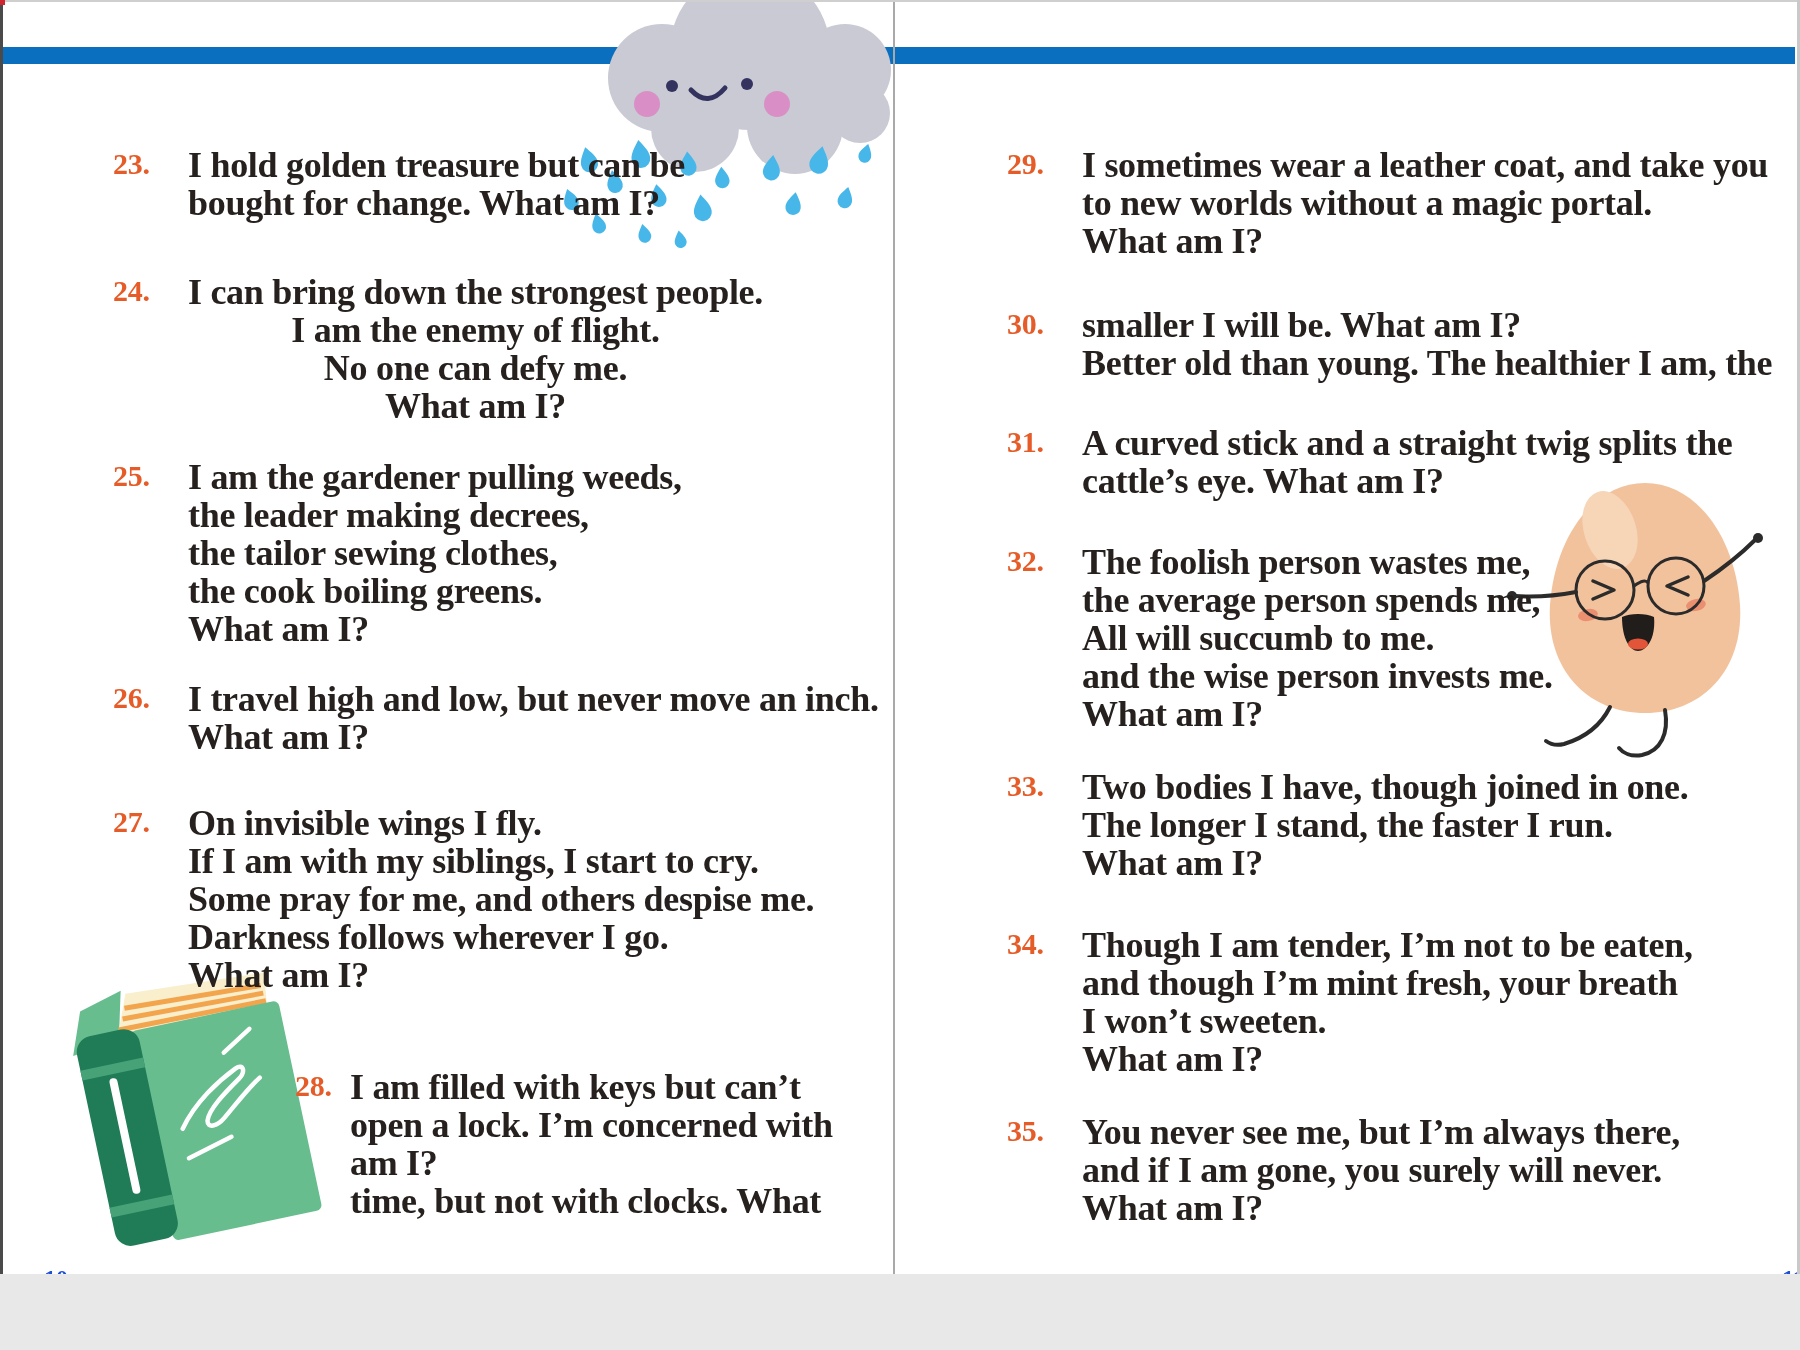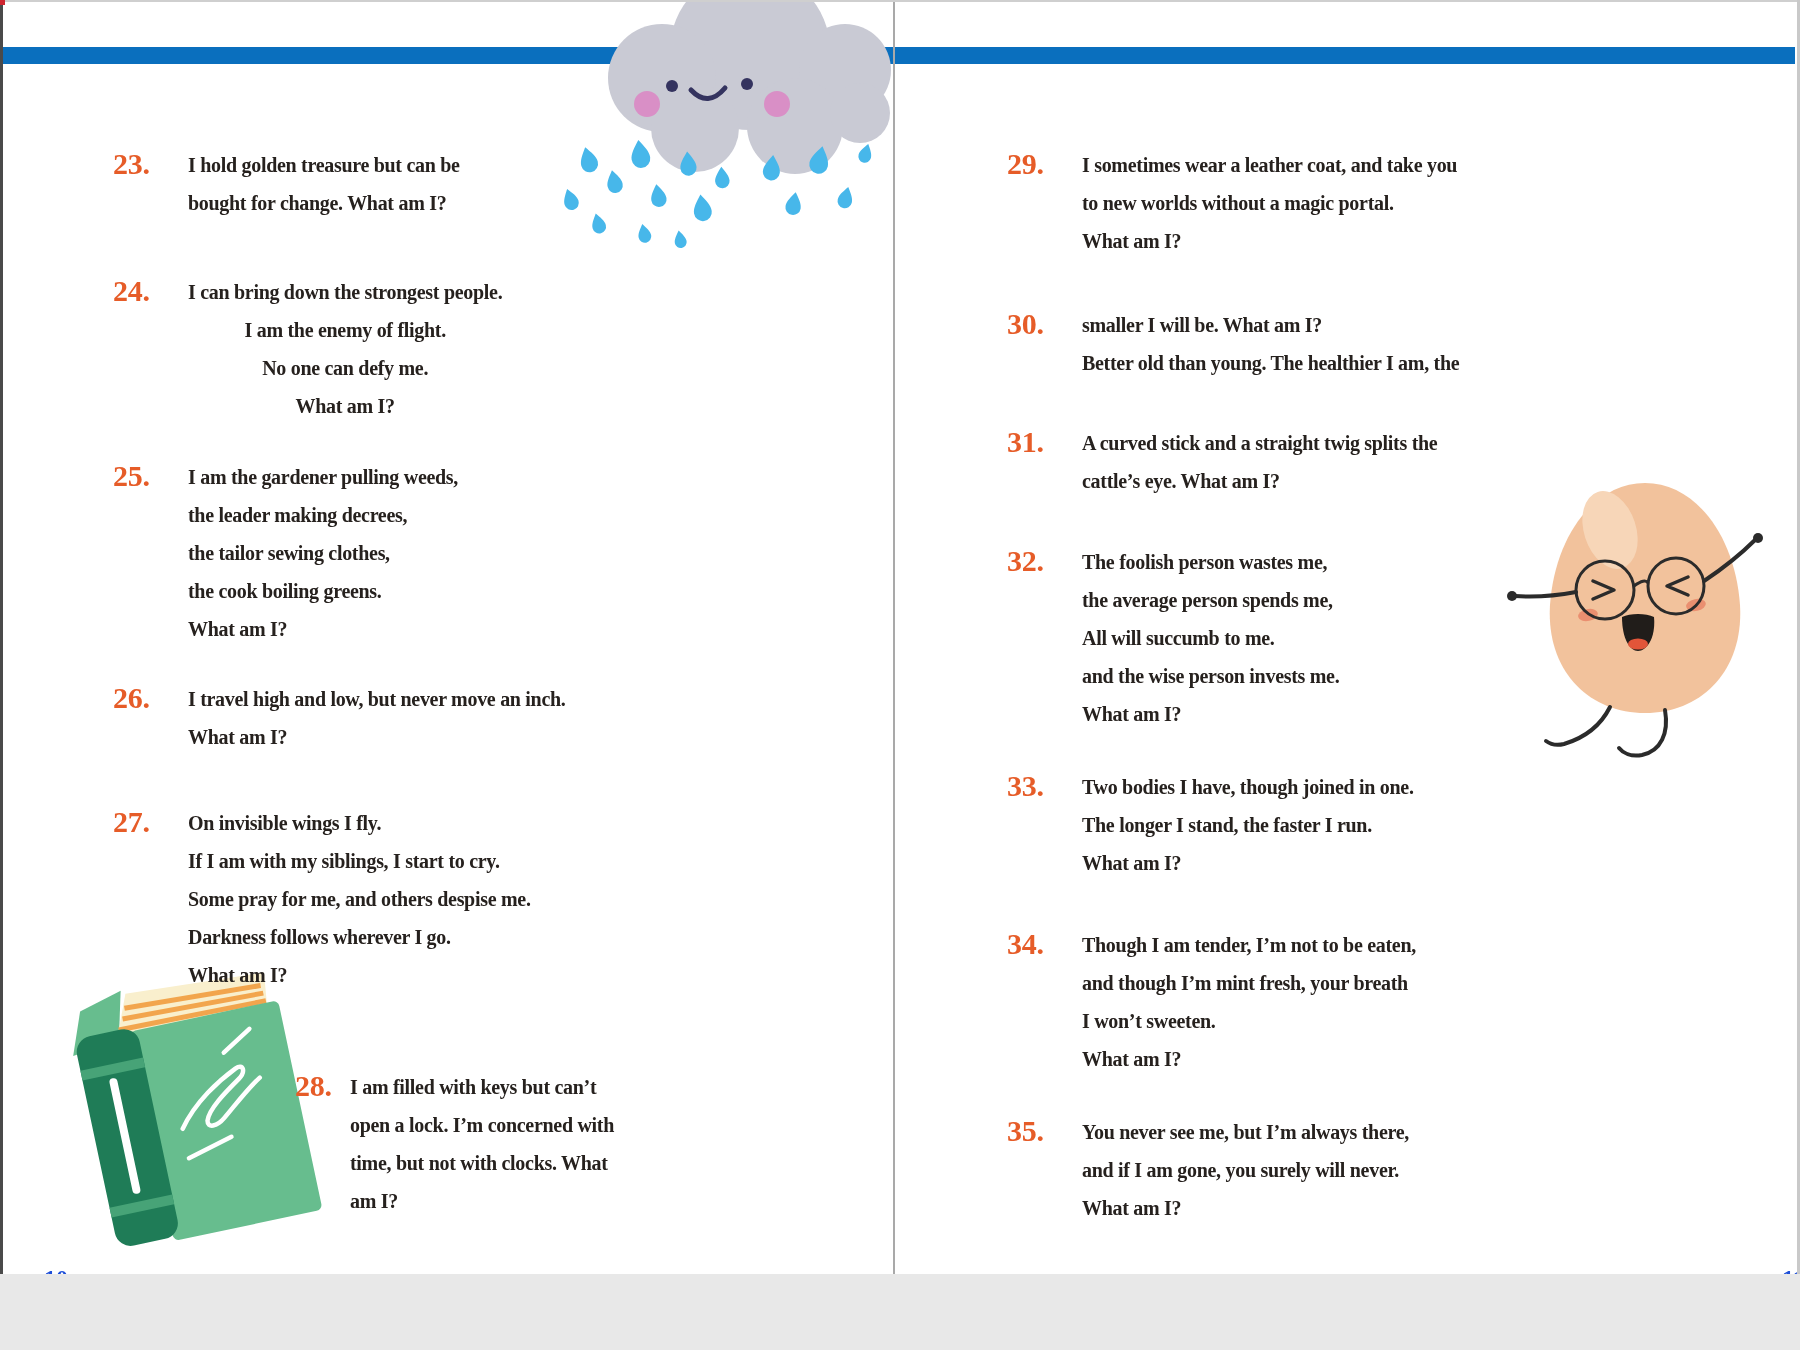--- a/index.html
+++ b/index.html
@@ -25,21 +25,21 @@
   .edge-corner-red{position:absolute;left:0;top:0;width:5px;height:5px;background:#cf2630;}
 
   .riddle{position:absolute;white-space:nowrap;}
   .rnum{
     position:absolute;left:0;top:-1px;
     font-weight:700;font-size:30px;line-height:38px;
     color:#e65c28;letter-spacing:-0.3px;
   }
   .rlines{display:block;}
   .rline{
-    font-weight:700;font-size:20px;line-height:38px;
+    font-weight:700;font-size:36px;line-height:38px;
     color:#26211e;letter-spacing:-0.3px;
   }
   .pageno{
     position:absolute;
     font-weight:700;font-size:24px;line-height:30px;color:#1d4ed8;
   }
   .pageno.left{left:44px;top:1263px;}
   .pageno.right{left:1782px;top:1263px;text-align:right;}
   svg{position:absolute;display:block;pointer-events:none;}
   #cloud-svg{left:555px;top:0;}
@@ -179,22 +179,22 @@
           <div class="rline">Some pray for me, and others despise me.</div>
           <div class="rline">Darkness follows wherever I go.</div>
           <div class="rline">What am I?</div>
         </div>
       </div>
       <div class="riddle" style="left: 295px; top: 1068px;">
         <span class="rnum">28.</span>
         <div class="rlines" style="margin-left: 55px;">
           <div class="rline">I am filled with keys but can’t</div>
           <div class="rline">open a lock. I’m concerned with</div>
+          <div class="rline">am I?</div>
           <div class="rline">time, but not with clocks. What</div>
-          <div class="rline">am I?</div>
         </div>
       </div>
     </div>
   <div>
       <div class="riddle" style="left: 1007px; top: 146px;">
         <span class="rnum">29.</span>
         <div class="rlines" style="margin-left: 75px;">
           <div class="rline">I sometimes wear a leather coat, and take you</div>
           <div class="rline">to new worlds without a magic portal.</div>
           <div class="rline">What am I?</div>

